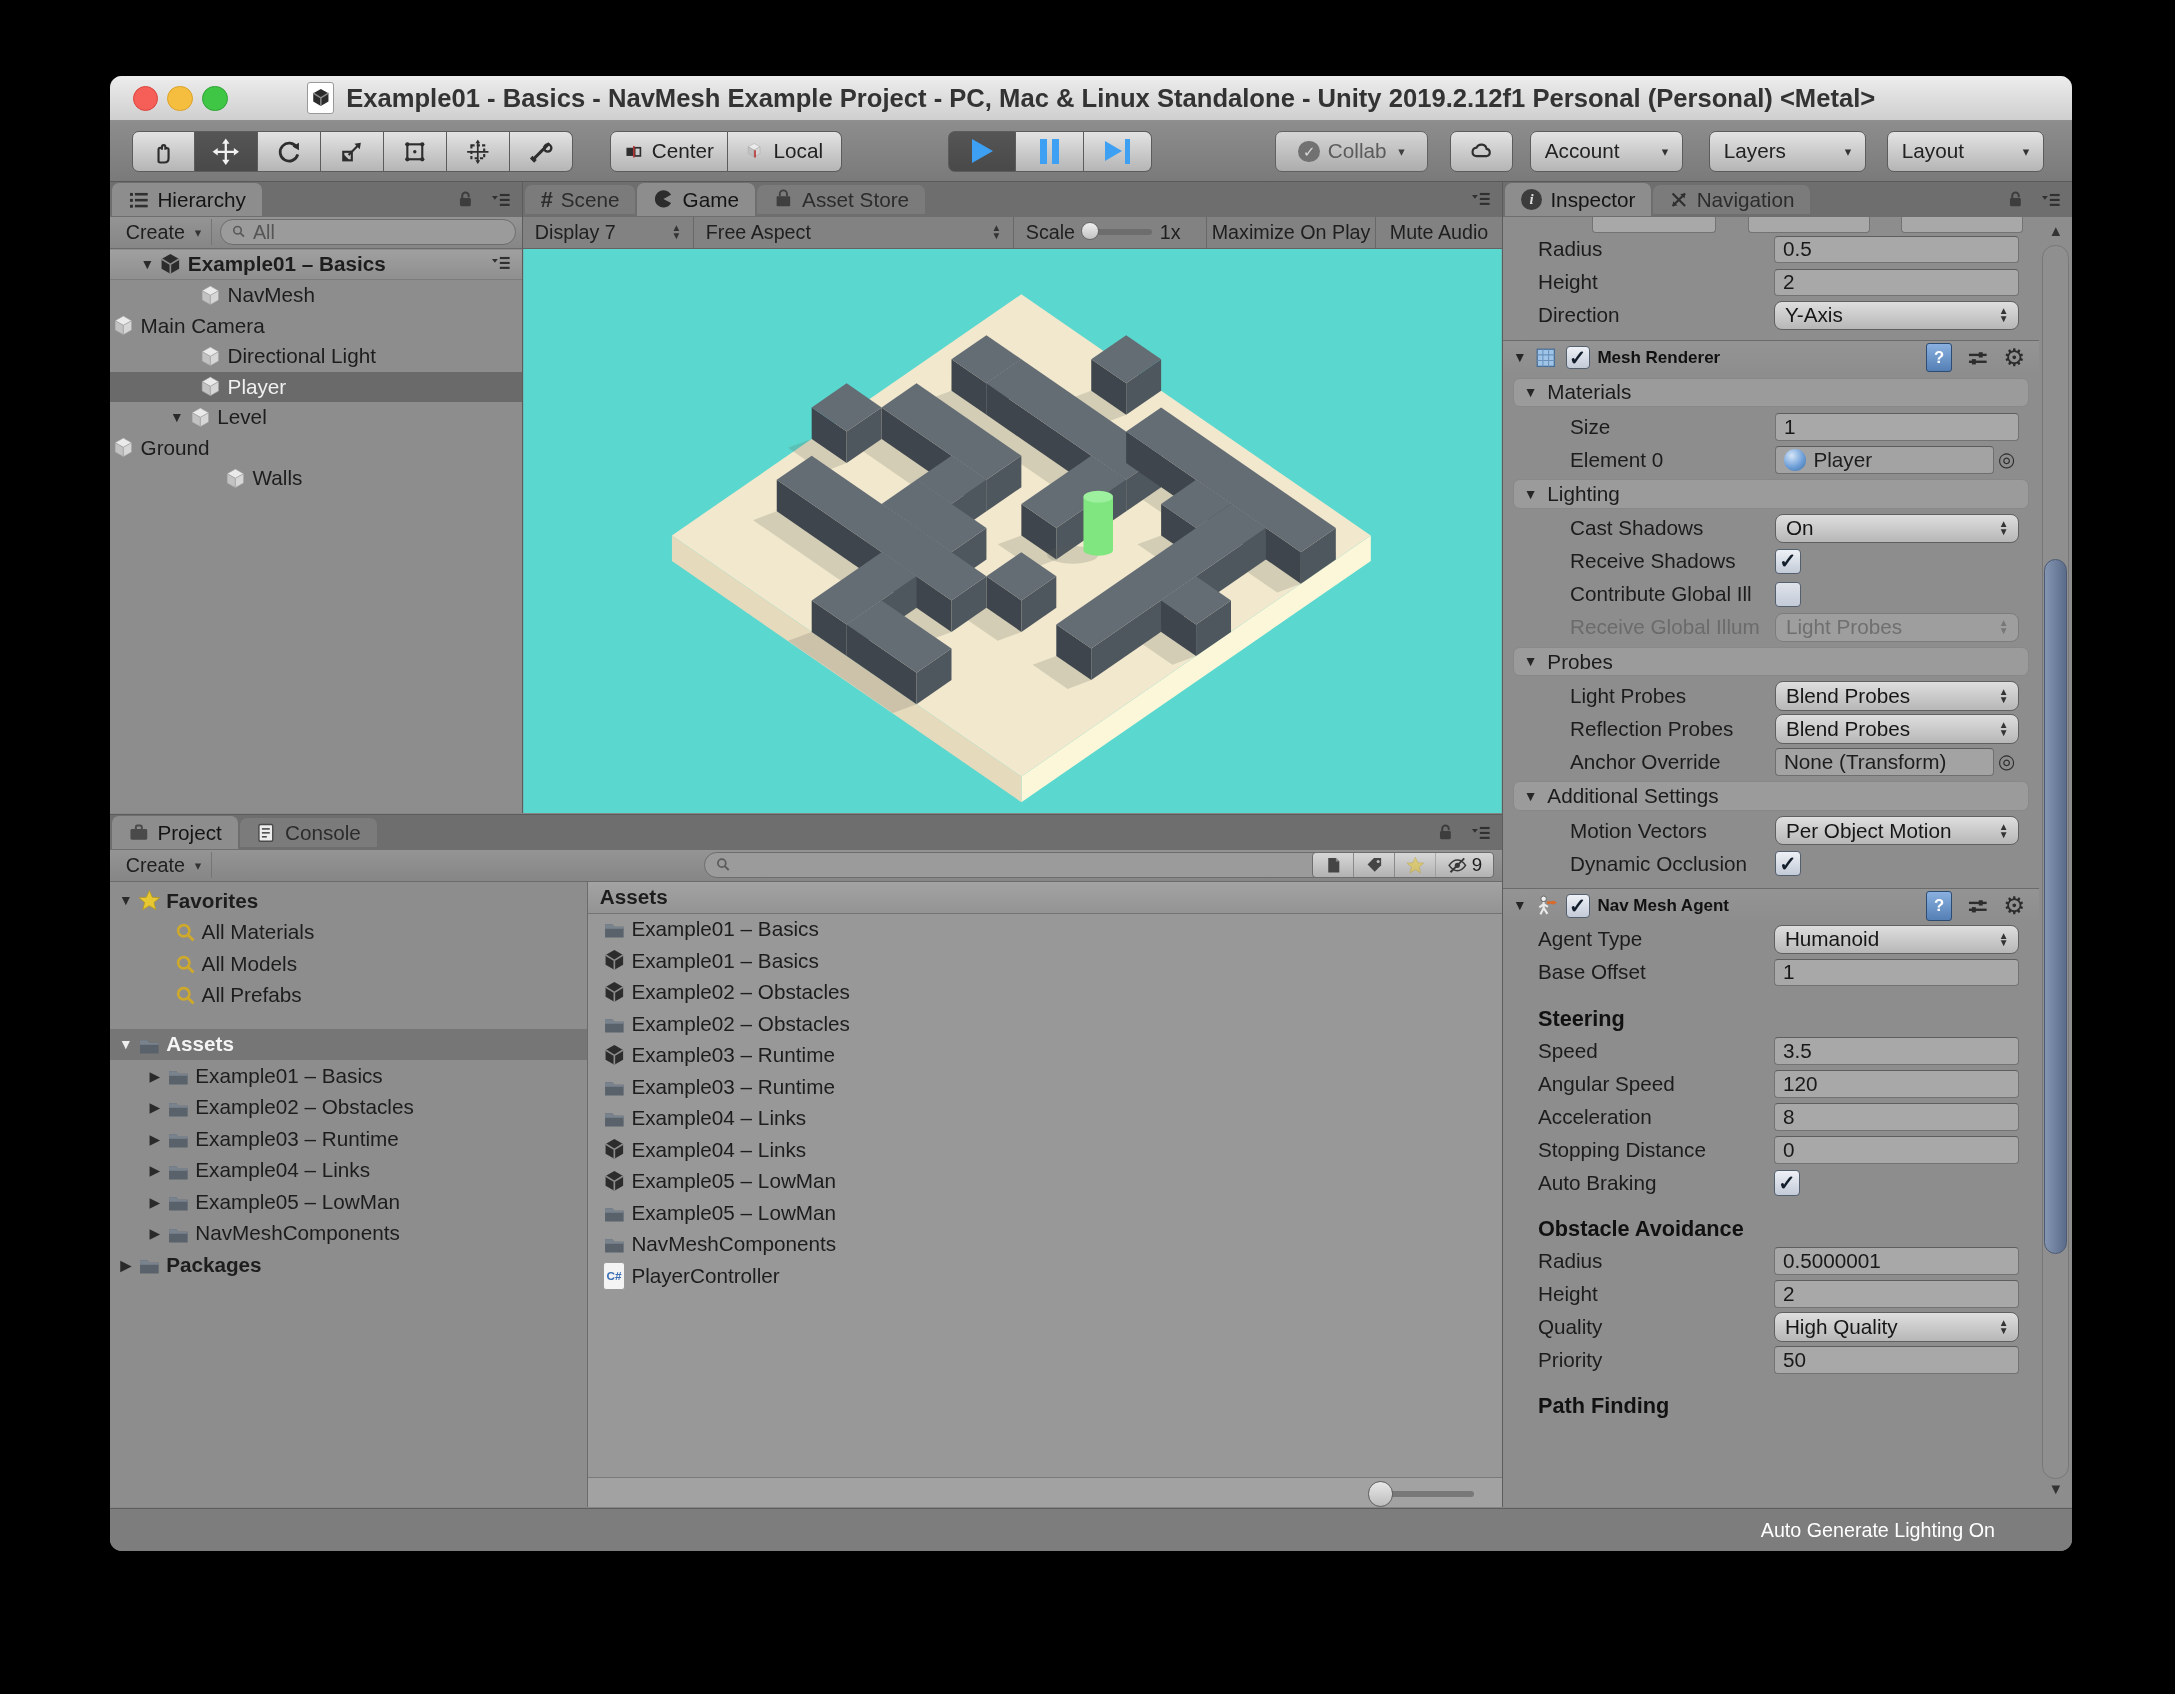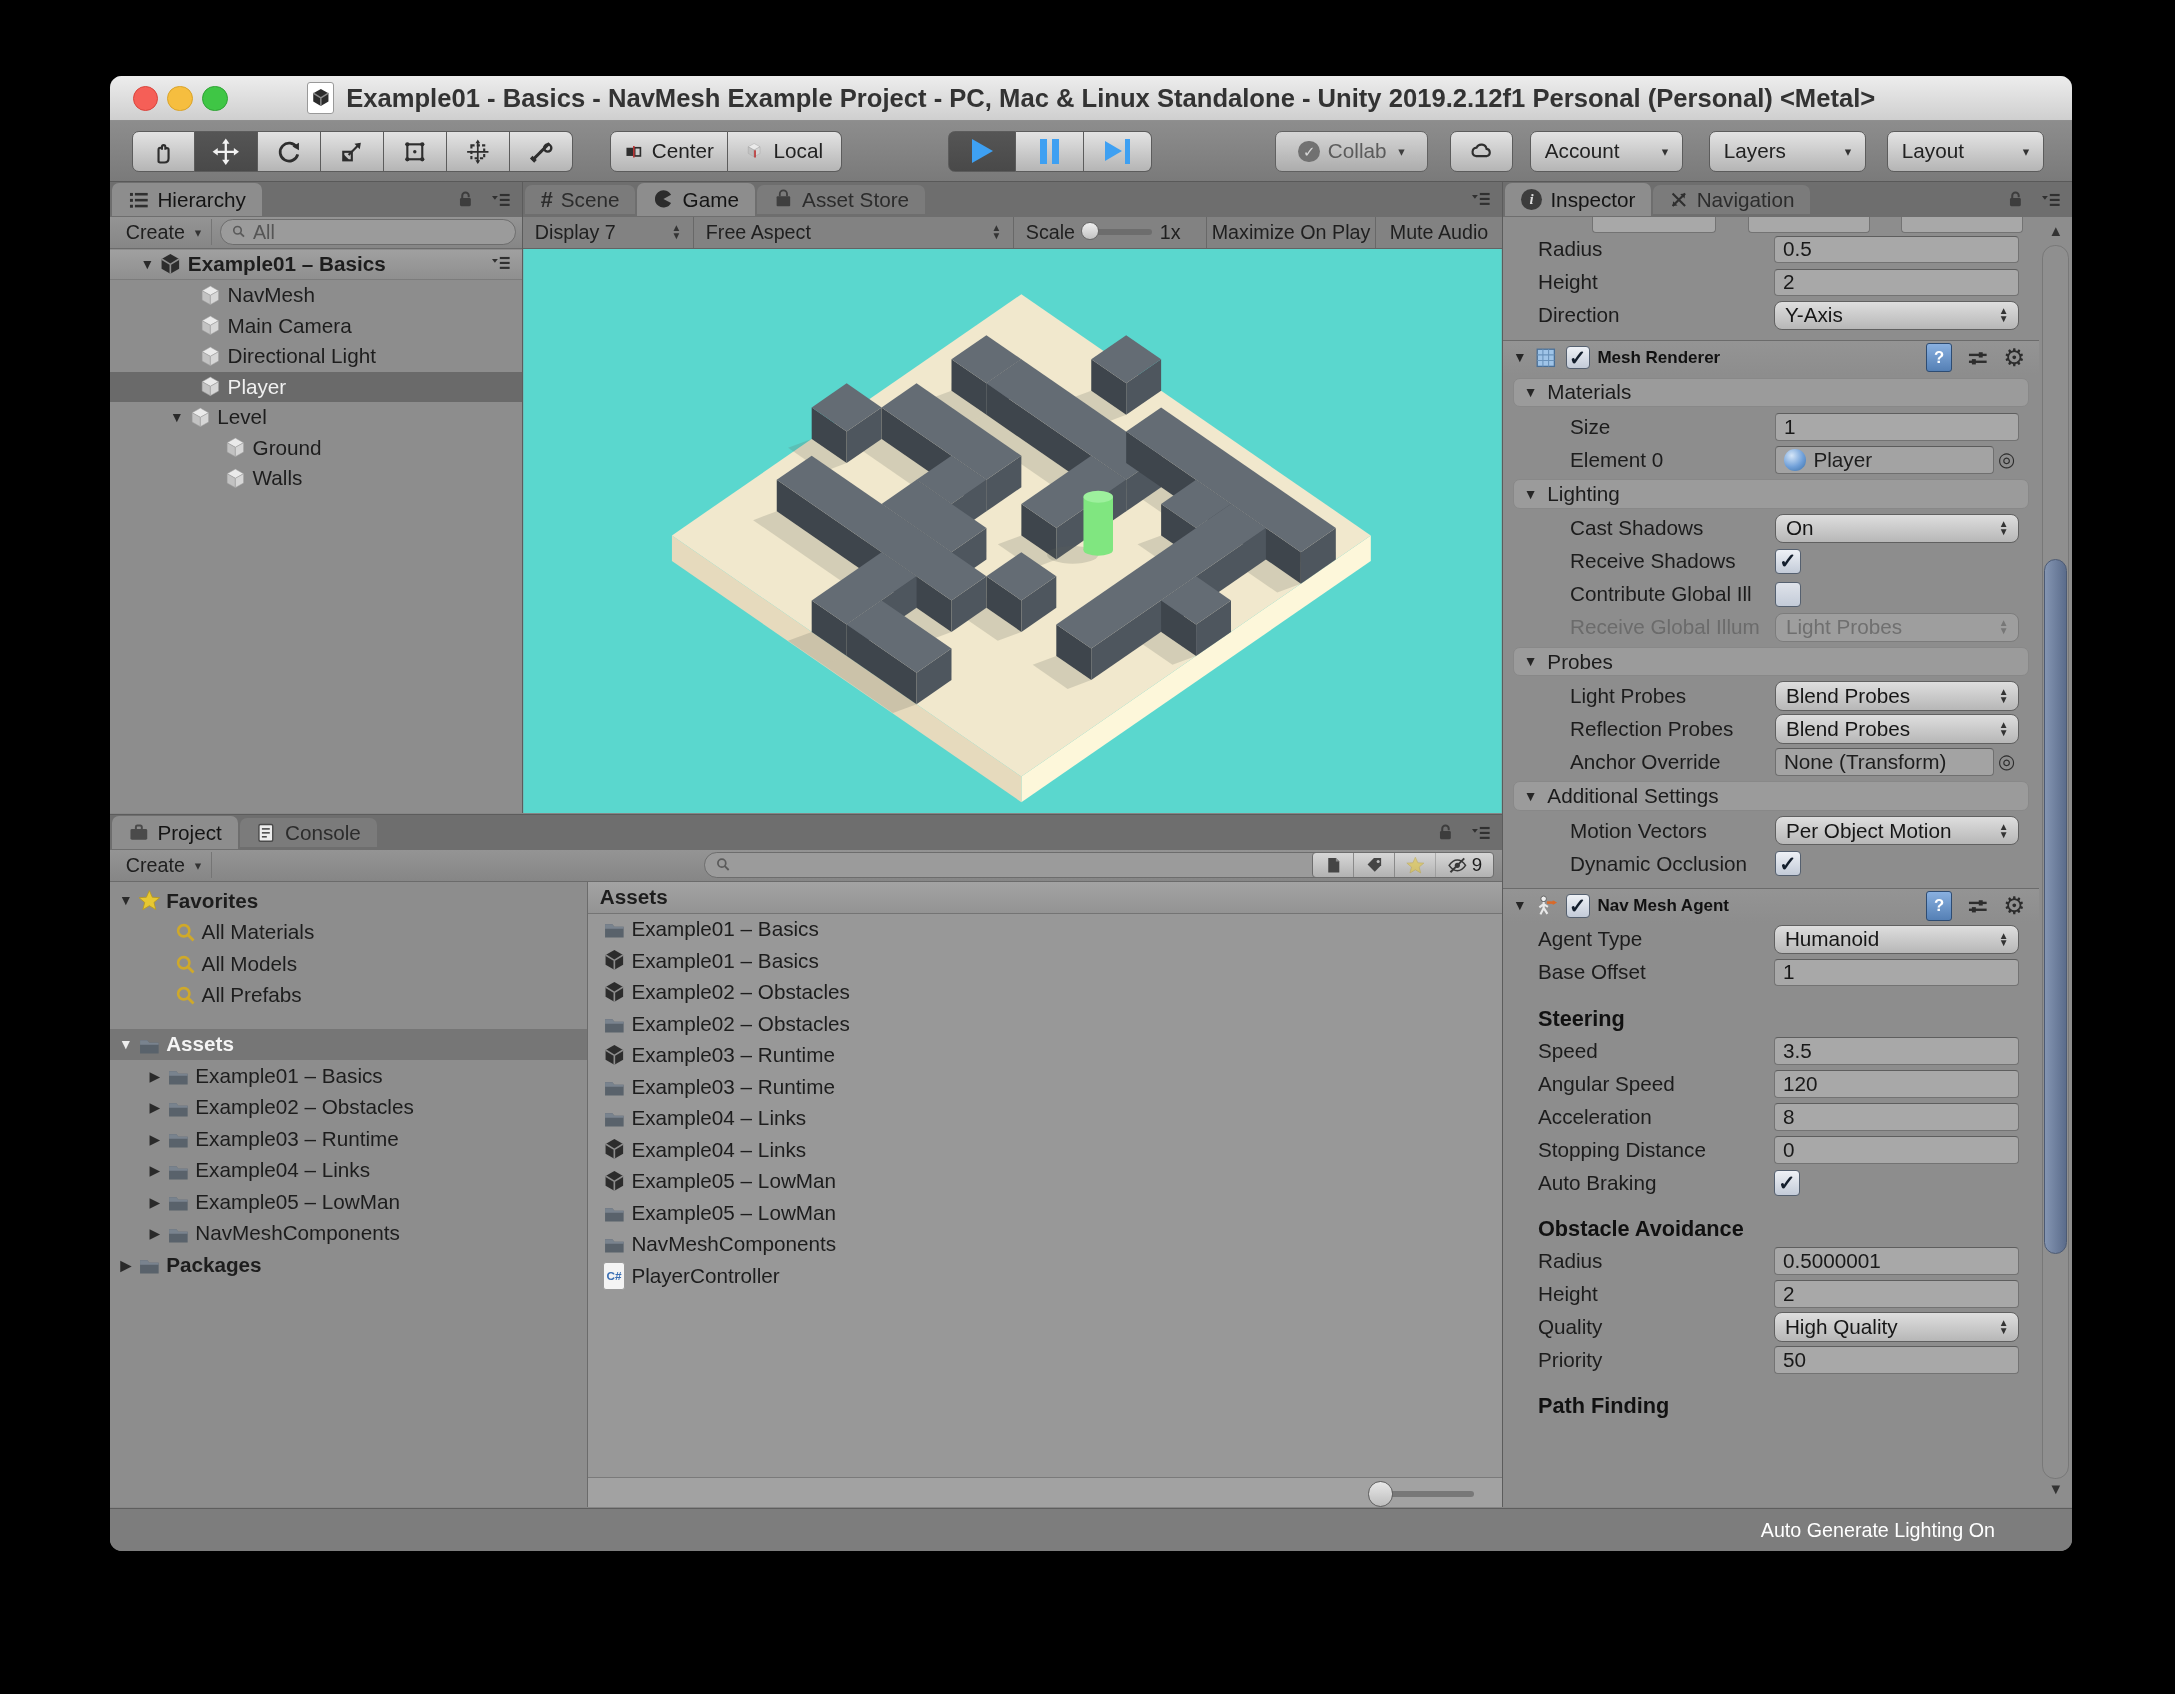--- a/index.html
+++ b/index.html
@@ -402,21 +402,21 @@
           </span>
       </div>
       <div class="hrow" style="padding-left:87px">
         <span class="icon16">
             <svg width="22.7" height="22.7" viewBox="0 0 22 22">
               <use href="#sym-cube"></use>
             </svg>
           </span>
         <span>NavMesh</span>
       </div>
-      <div class="hrow" style="padding-left:87px">
+      <div class="hrow" style="">
         <span class="icon16">
             <svg width="22.7" height="22.7" viewBox="0 0 22 22">
               <use href="#sym-cube"></use>
             </svg>
           </span>
         <span>Main Camera</span>
       </div>
       <div class="hrow" style="padding-left:87px">
         <span class="icon16">
             <svg width="22.7" height="22.7" viewBox="0 0 22 22">
@@ -435,21 +435,21 @@
       </div>
       <div class="hrow" style="padding-left:57px">
         <span class="fold">▼</span>
         <span class="icon16">
             <svg width="22.7" height="22.7" viewBox="0 0 22 22">
               <use href="#sym-cube"></use>
             </svg>
           </span>
         <span>Level</span>
       </div>
-      <div class="hrow" style="padding-left:112px">
+      <div class="hrow" style="">
         <span class="icon16">
             <svg width="22.7" height="22.7" viewBox="0 0 22 22">
               <use href="#sym-cube"></use>
             </svg>
           </span>
         <span>Ground</span>
       </div>
       <div class="hrow" style="padding-left:112px">
         <span class="icon16">
             <svg width="22.7" height="22.7" viewBox="0 0 22 22">

